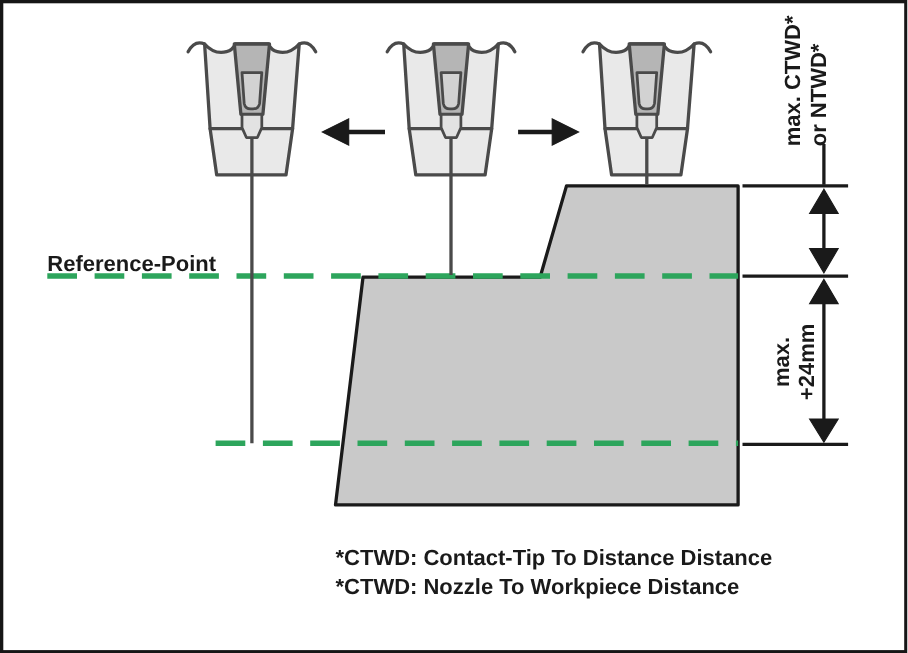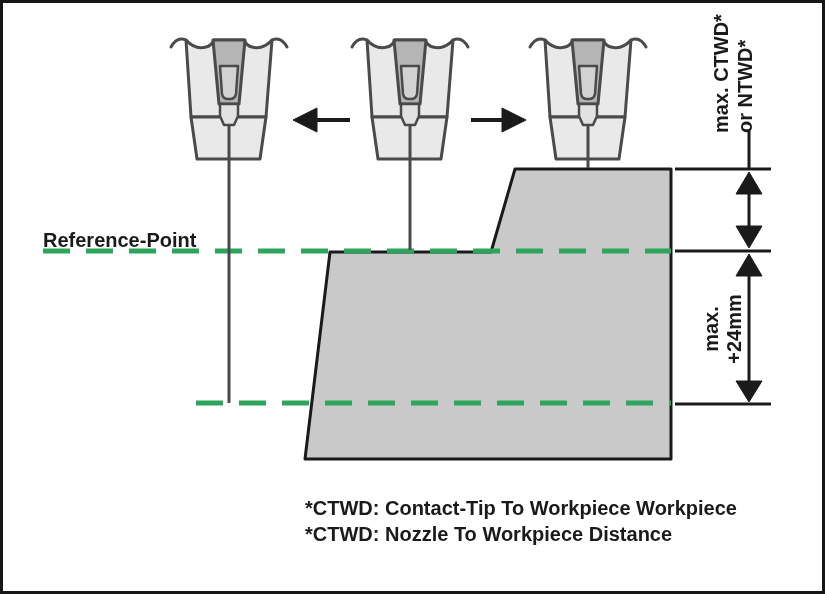--- a/index.html
+++ b/index.html
@@ -107,17 +107,17 @@
     <span>max. CTWD*</span>
     <span>or NTWD*</span>
   </div>
 
   <div class="lbl lbl-rot lbl-lower-dim">
     <span>max.</span>
     <span>+24mm</span>
   </div>
 
   <div class="lbl lbl-legend">
-    <span style="display:block">*CTWD: Contact-Tip To Workpiece Workpiece</span>
+    <span style="display:block">*CTWD: Contact-Tip To Distance Distance</span>
     <span style="display:block">*CTWD: Nozzle To Workpiece Distance</span>
   </div>
 
 </div>
 
 </body></html>

